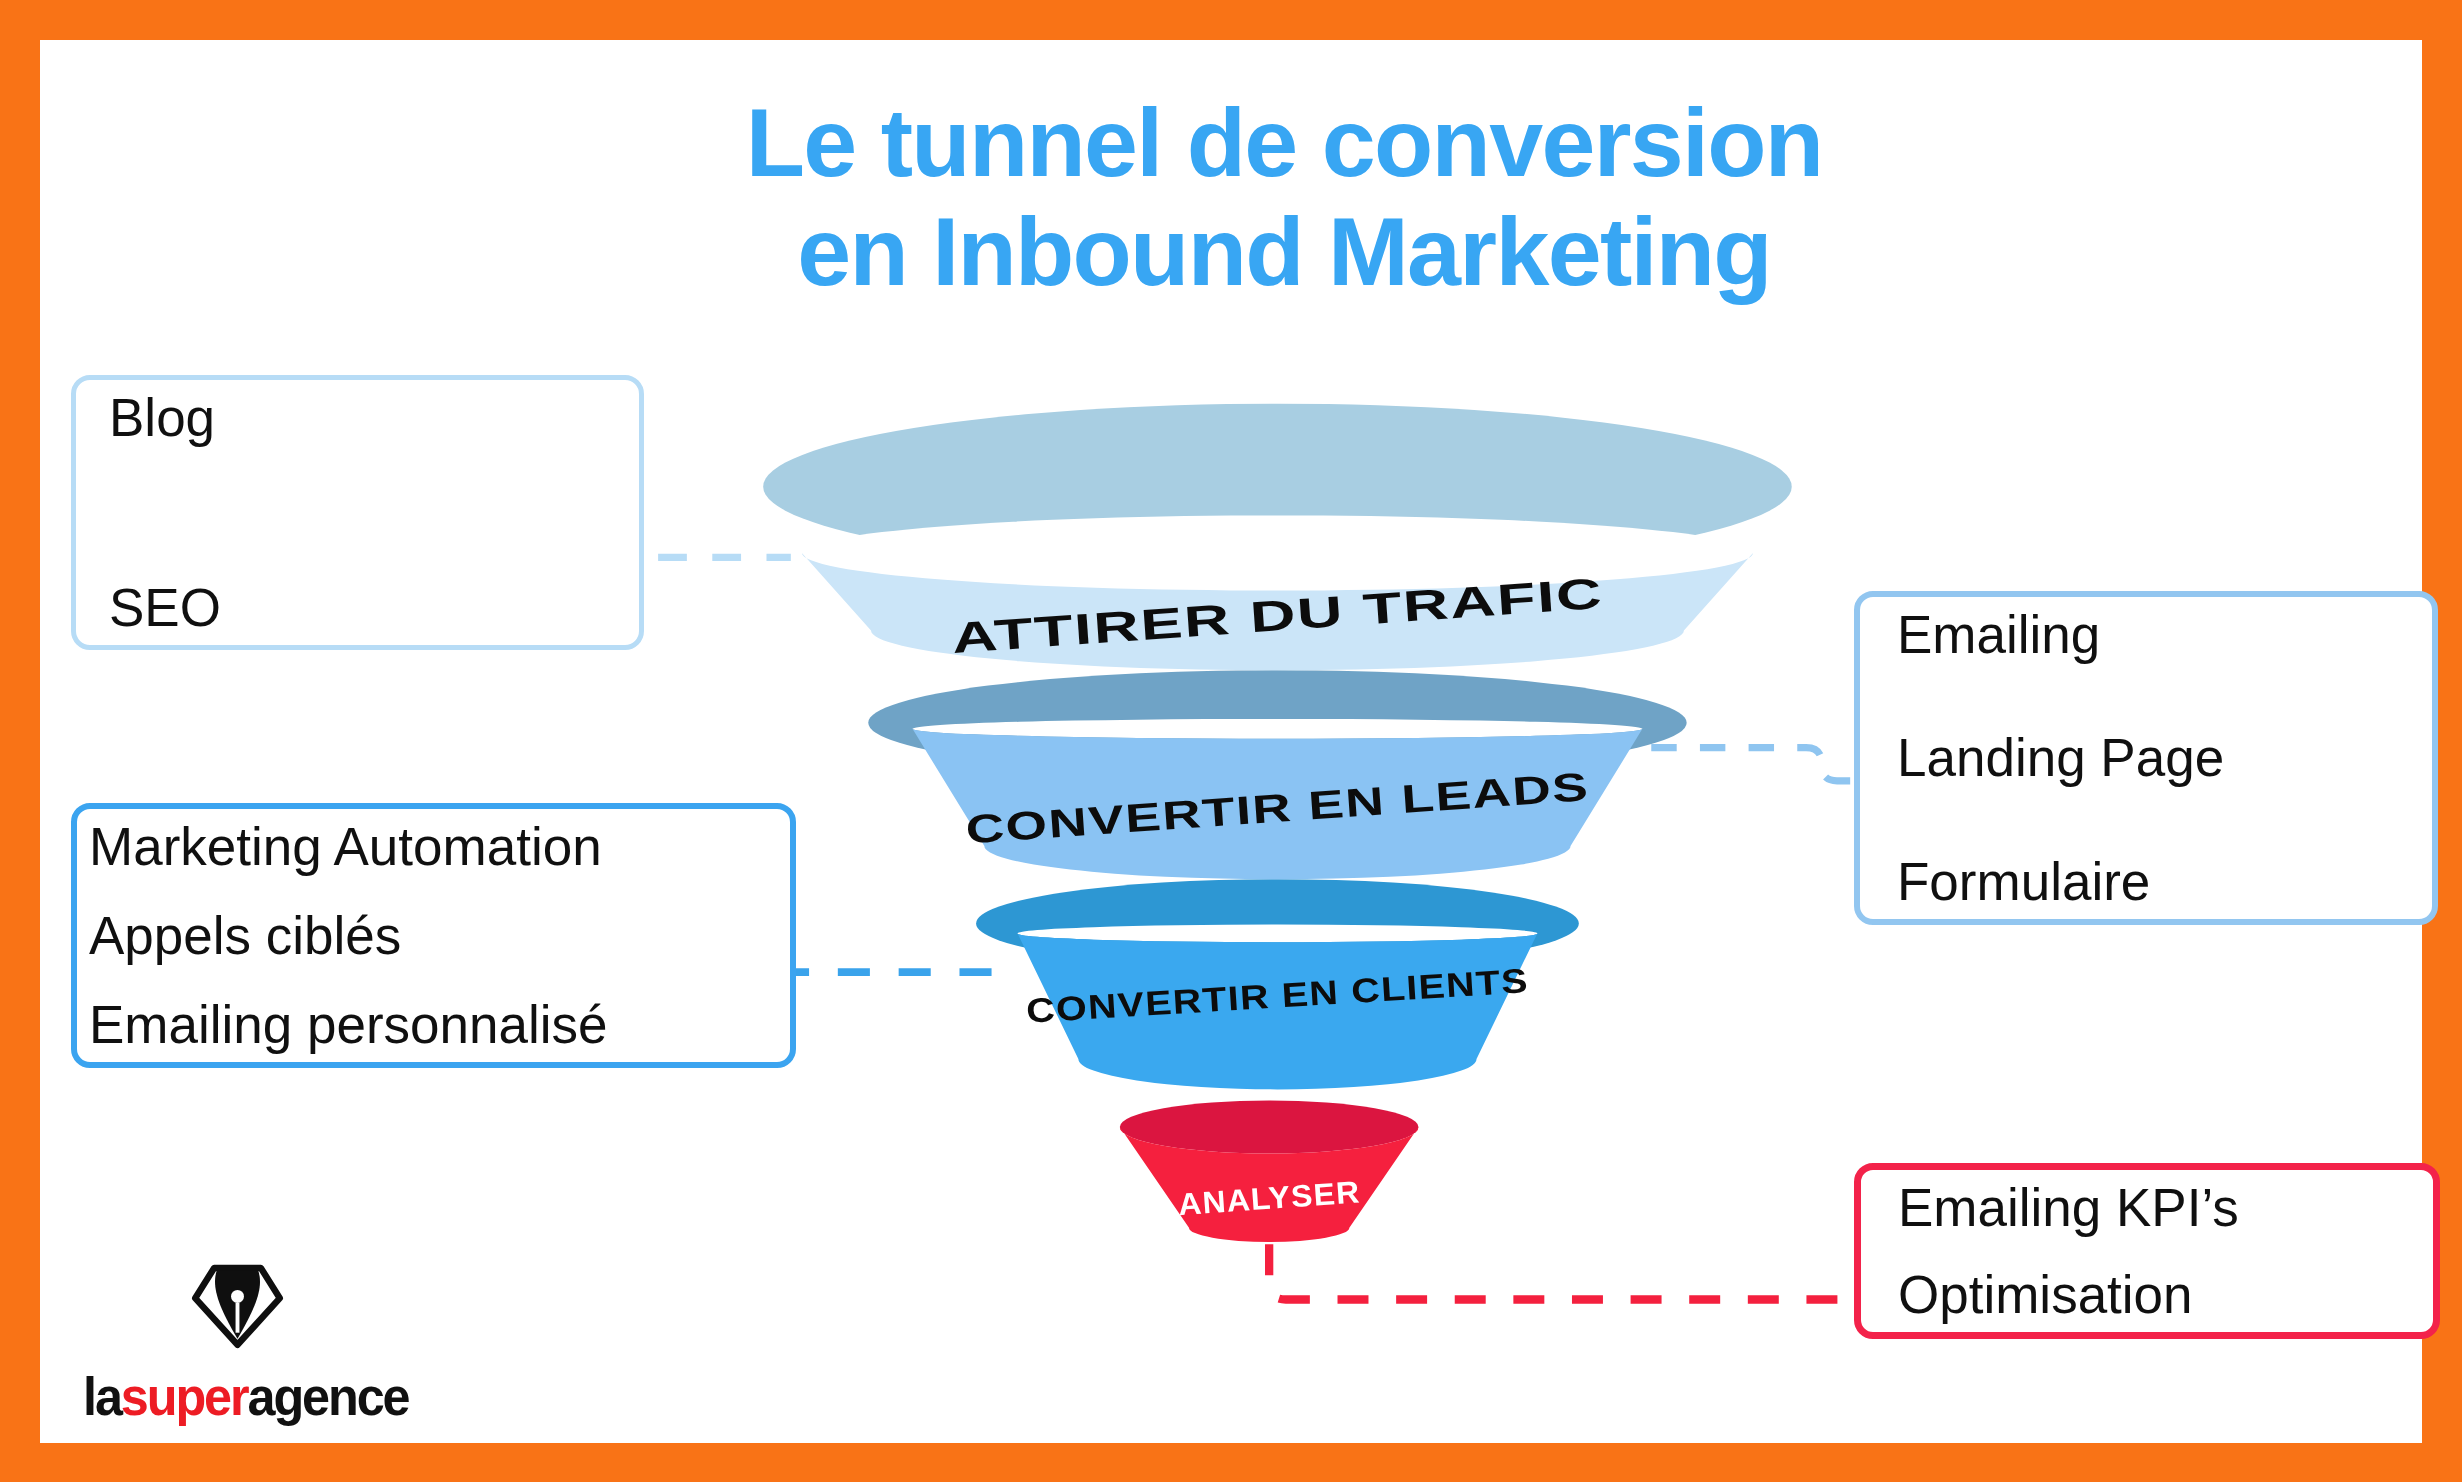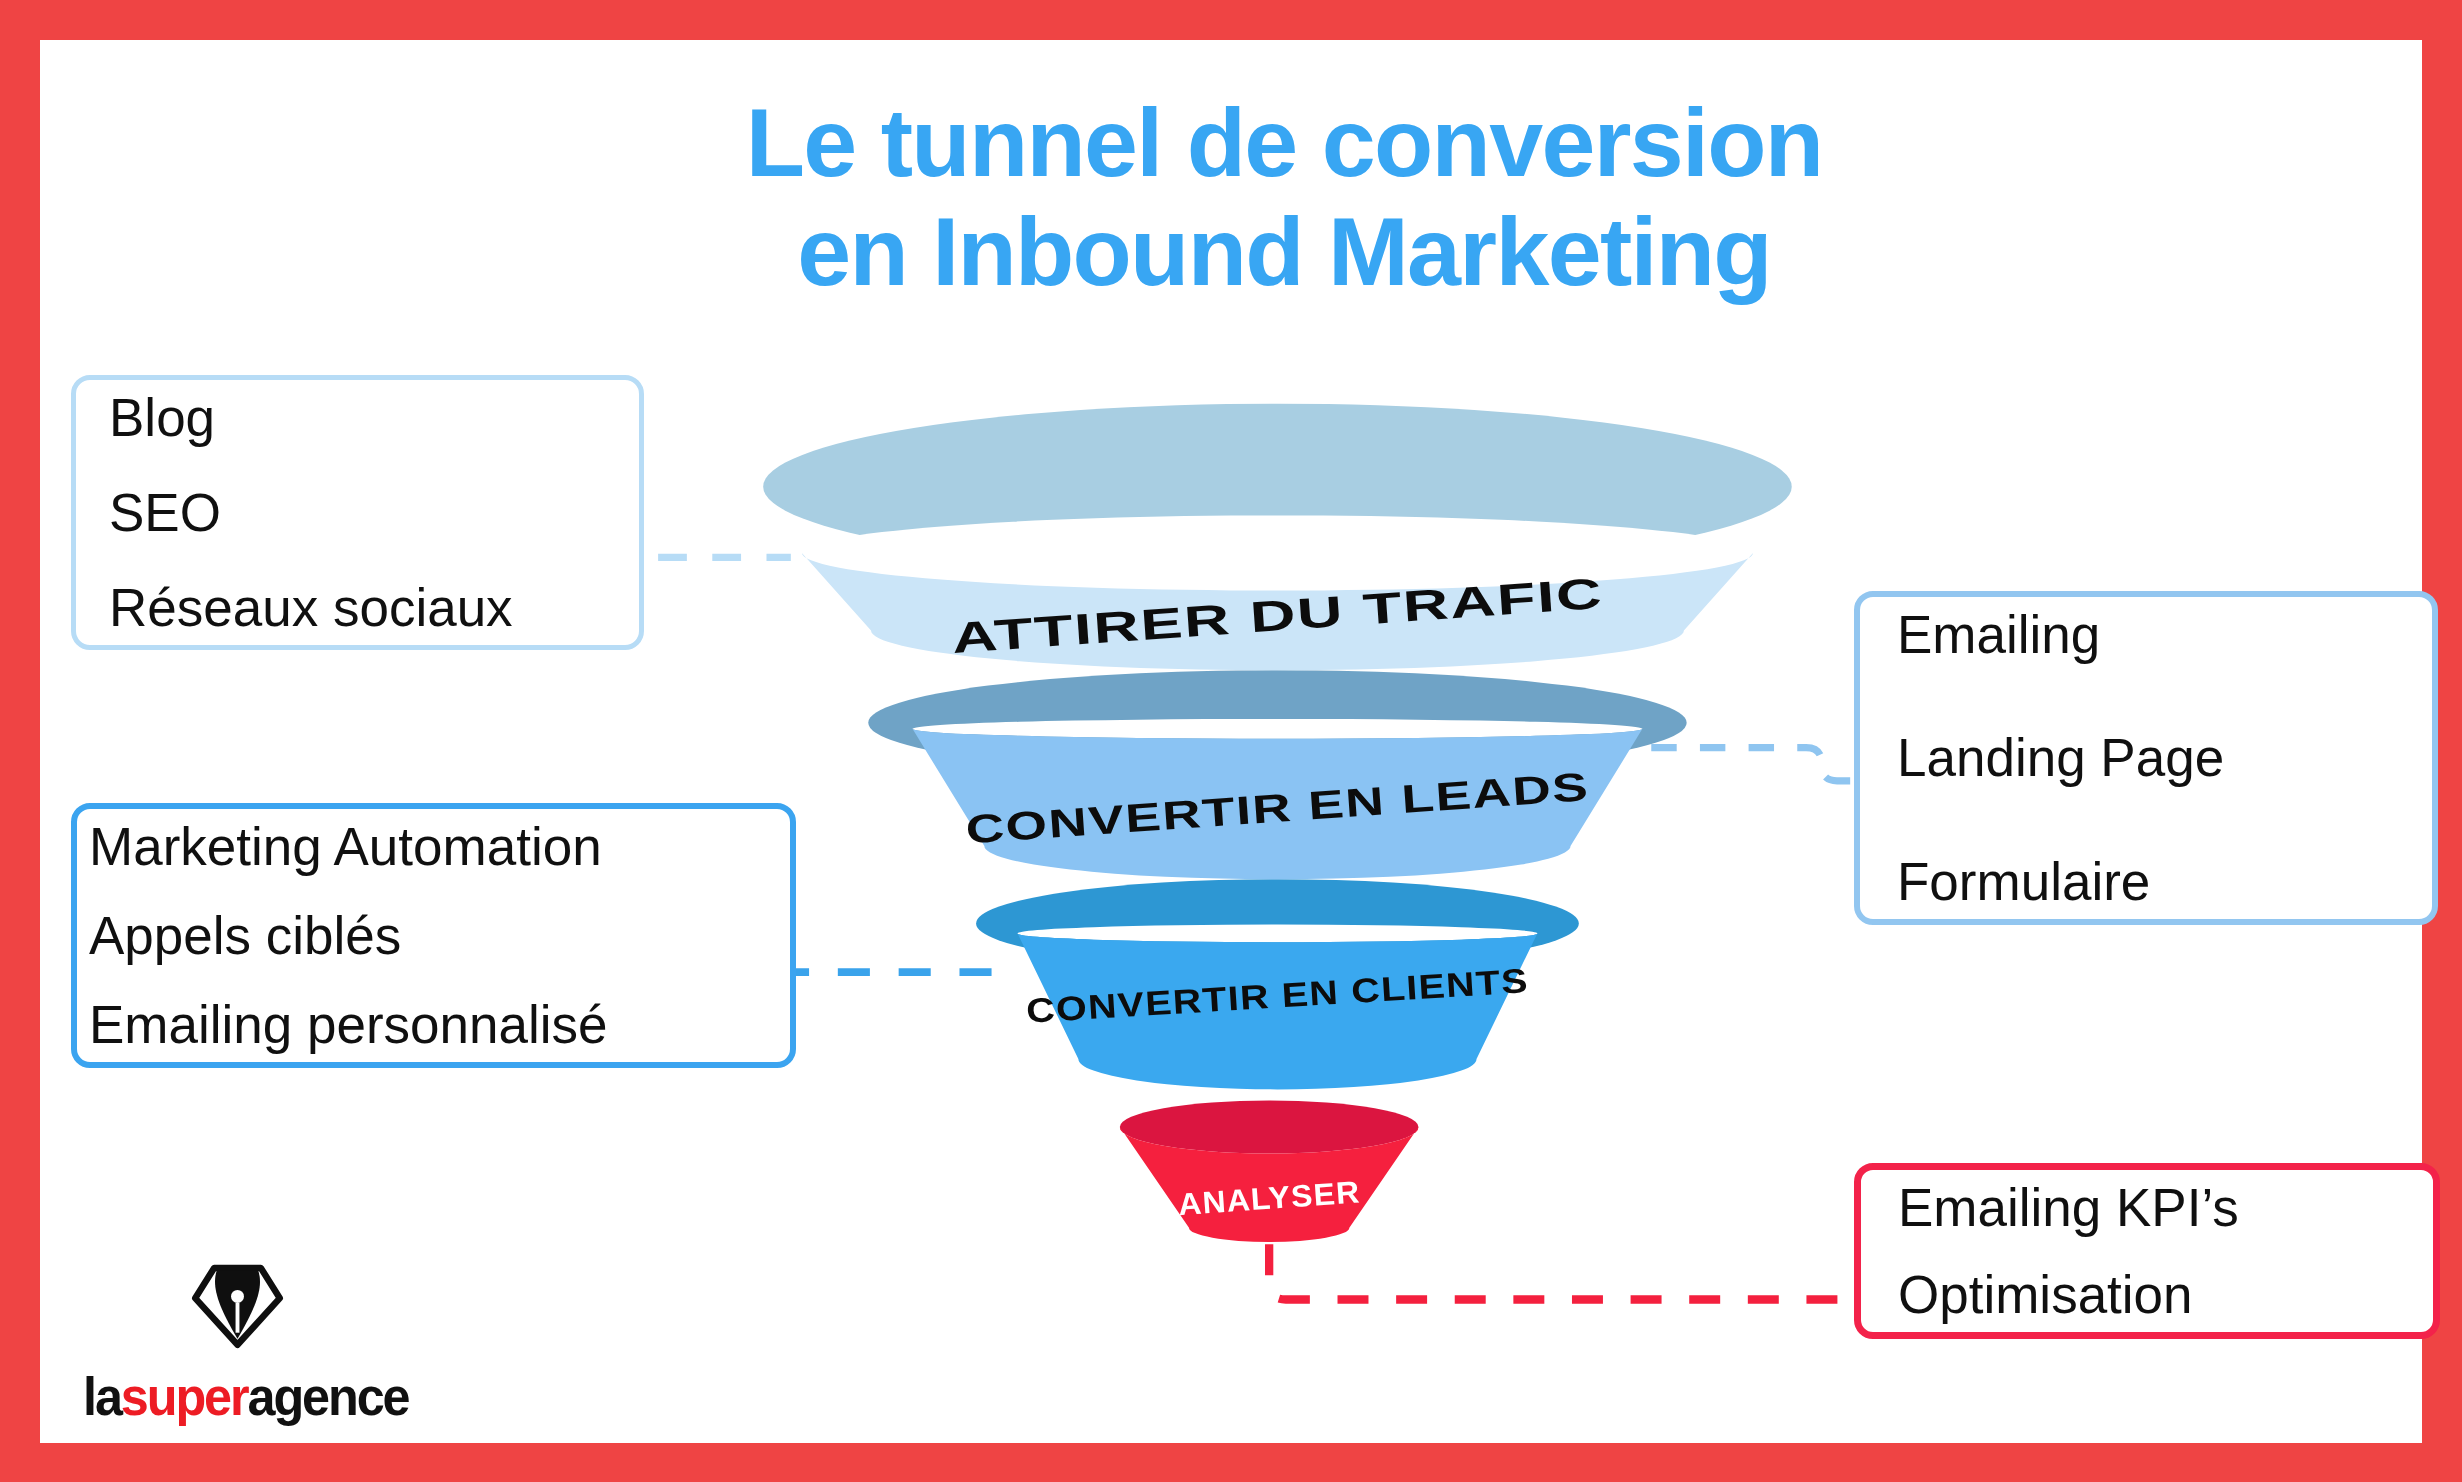--- a/index.html
+++ b/index.html
@@ -58,21 +58,21 @@
   .logo-text{
     position:absolute;left:43px;top:1326px;
     font-size:53px;font-weight:700;letter-spacing:-2.2px;
     color:#111111;white-space:nowrap;
     transform:scaleX(0.95);transform-origin:left center;
   }
 </style>
 </head>
 <body>
 
-<div class="page" style="background: #ef4444;">
+<div class="page" style="background: #f97316;">
   <div class="content">
 
     <div class="title" style="color: rgb(56, 166, 243);">
       <div>Le tunnel de conversion</div>
       <div>en Inbound Marketing</div>
     </div>
 
     <svg class="funnel-svg" viewBox="0 0 4452 2680">
 
       <g>
@@ -107,21 +107,20 @@
       <path d="M2986,1352 H3266 Q3294,1352 3294,1380 V1384 Q3294,1412 3322,1412 H3350" fill="none" stroke-width="13" stroke-dasharray="46 42" stroke="#8FC5F0"></path>
 
       <path d="M1405,1758 H1826" fill="none" stroke-width="14" stroke-dasharray="58 52" stroke="#3AA3EB"></path>
 
       <path d="M2295,2250 V2320 Q2295,2350 2325,2350 H3348" fill="none" stroke-width="15" stroke-dasharray="56 50" stroke="#F4203E"></path>
     </svg>
 
     <div class="callout callout-traffic" style="border-color: rgb(183, 220, 246);">
       <div class="line">Blog</div>
       <div class="line">SEO</div>
-      <div class="line">Réseaux sociaux</div>
     </div>
 
     <div class="callout callout-leads" style="border-color: rgb(146, 198, 240); gap: 28px;">
       <div class="line">Emailing</div>
       <div class="line">Landing Page</div>
       <div class="line">Formulaire</div>
     </div>
 
     <div class="callout callout-clients" style="border-color: rgb(59, 164, 240); padding-left: 12px;">
       <div class="line">Marketing Automation</div>

